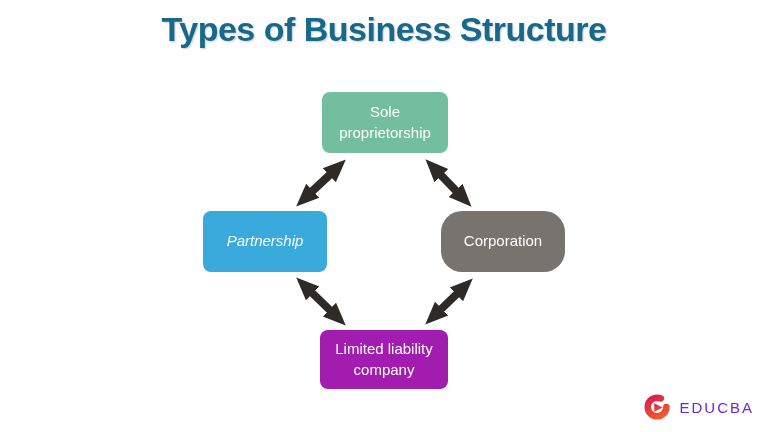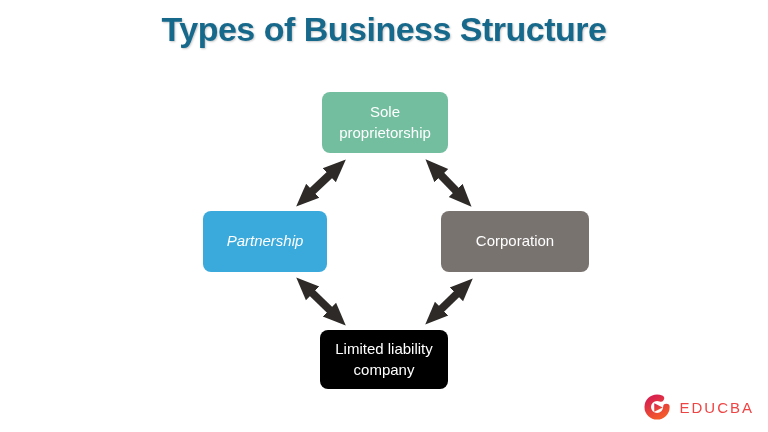--- a/index.html
+++ b/index.html
@@ -36,35 +36,35 @@
     align-items: center;
     justify-content: center;
     text-align: center;
     color: #ffffff;
     font-size: 15px;
     line-height: 1.35;
     padding: 4px;
   }
   .node-top    { left: 322px; top:  92px; width: 126px; height: 61px; background: #72be9f; }
   .node-left   { left: 203px; top: 211px; width: 124px; height: 61px; background: #3aa9dc; }
-  .node-right  { left: 441px; top: 211px; width: 148px; height: 61px; background: #797370; }
+  .node-right  { left: 441px; top: 211px; width: 124px; height: 61px; background: #797370; border-radius: 21px; }
   .node-bottom { left: 320px; top: 330px; width: 128px; height: 59px; background: #1d5f74; }
   .node span { display: inline-block; max-width: 120px; }
   .logo {
     position: absolute;
     right: 14px;
     bottom: 10px;
     display: flex;
     align-items: center;
     gap: 7px;
   }
   .logo-text {
     font-size: 15px;
     letter-spacing: 2px;
-    color: #ef4444;
+    color: #6d28d9;
     font-weight: 400;
   }
 </style>
 </head>
 <body>
 
 <div class="canvas">
 
   <h1 class="title">Types of Business Structure</h1>
 
@@ -85,21 +85,21 @@
   </div>
 
   <div class="node node-left" style="background: rgb(58, 169, 220); font-style: italic;">
     <span>Partnership</span>
   </div>
 
   <div class="node node-right" style="background: rgb(121, 115, 112);">
     <span>Corporation</span>
   </div>
 
-  <div class="node node-bottom" style="background: #000000;">
+  <div class="node node-bottom" style="background: #a21caf;">
     <span>Limited liability company</span>
   </div>
 
   <div class="logo">
     <svg width="28" height="30" viewBox="0 0 30 32">
       <defs>
         <linearGradient id="educba-grad" x1="0.25" y1="0" x2="0.75" y2="1">
           <stop offset="0%" stop-color="#d9234e"></stop>
           <stop offset="100%" stop-color="#f2592b"></stop>
         </linearGradient>

